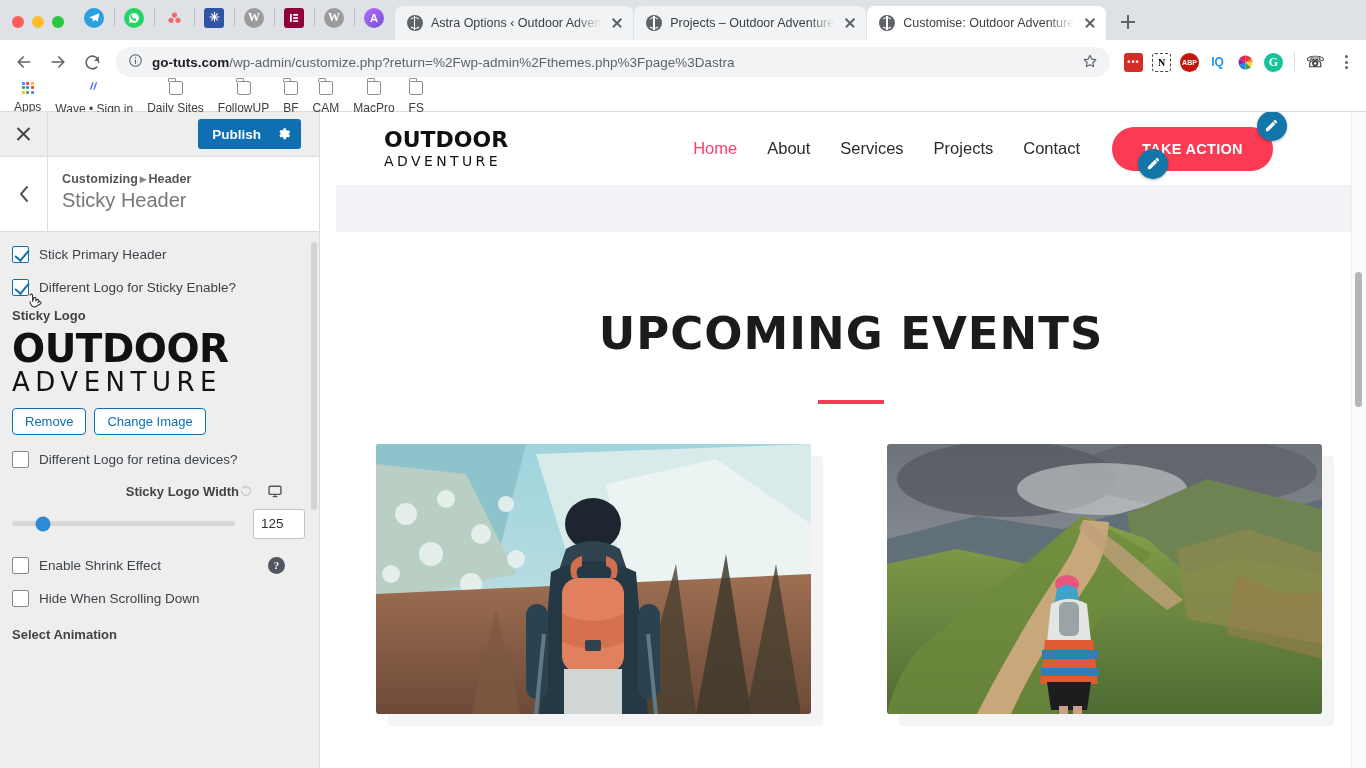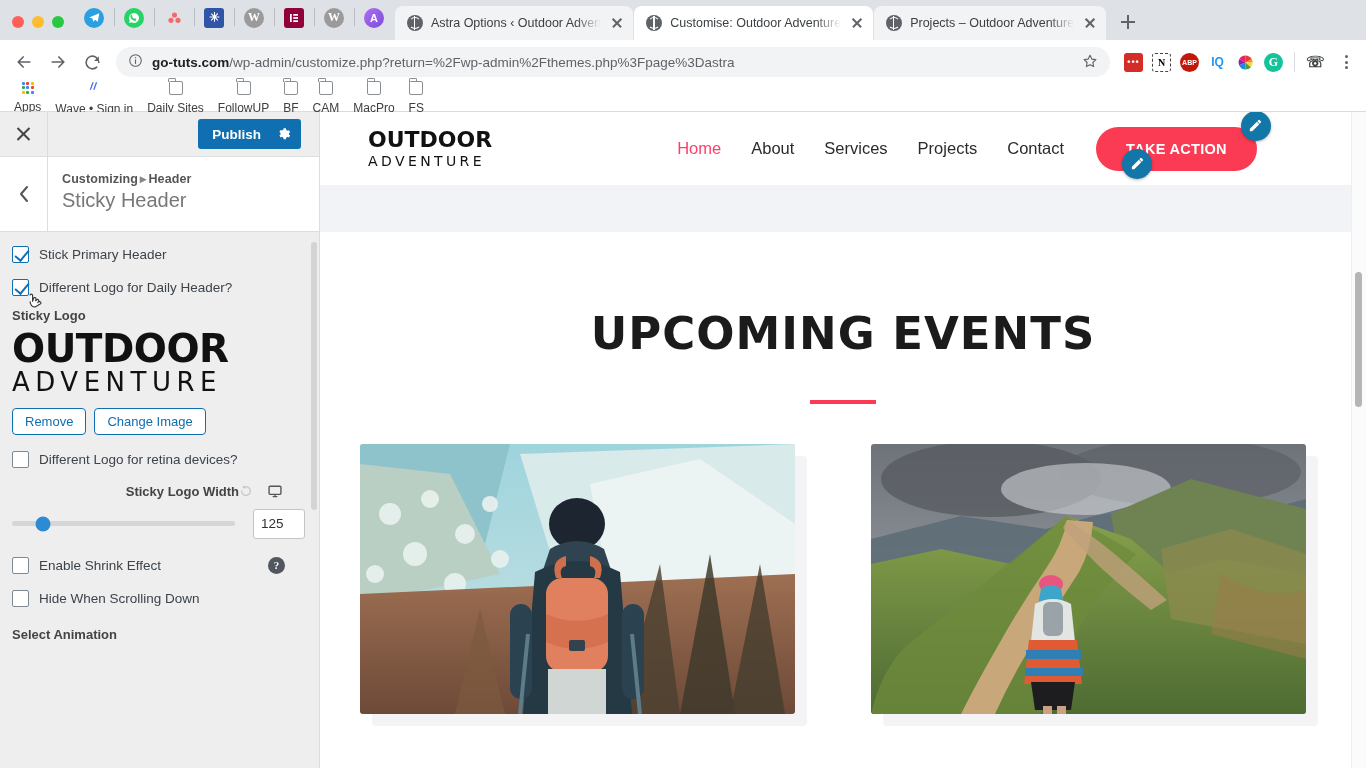--- a/index.html
+++ b/index.html
@@ -113,21 +113,21 @@
   .folder {
     width: 14px; height: 11px; border: 1.4px solid #8a8f94; border-radius: 1.5px 2px 2px 2px;
     position: relative; flex: 0 0 14px;
   }
   .folder::before {
     content: ""; position: absolute; left: -1.4px; top: -3.6px; width: 6px; height: 3px;
     border: 1.4px solid #8a8f94; border-bottom: none; border-radius: 1.5px 1.5px 0 0;
   }
 
   
-  .app { display: flex; height: 656px; }
+  .app { display: flex; height: 656px; gap: 16px; }
 
   
   .sidebar {
     width: 320px; flex: 0 0 320px; background: #eeeeee;
     display: flex; flex-direction: column; position: relative;
     border-right: 1px solid #ddd;
   }
   .sb-top {
     height: 45px; background: #eeeeee; display: flex; align-items: center;
     justify-content: space-between; border-bottom: 1px solid #ddd;
@@ -346,28 +346,28 @@
           <span style="font-size:11px;font-weight:700">A</span>
         </span>
       </div>
     </div>
 
     <div class="tab">
       <span class="globe"></span>
       <span class="tab-title">Astra Options ‹ Outdoor Adven</span>
       <span class="tab-close"></span>
     </div>
+    <div class="tab">
+      <span class="globe"></span>
+      <span class="tab-title">Projects – Outdoor Adventure</span>
+      <span class="tab-close"></span>
+    </div>
     <div class="tab active">
       <span class="globe"></span>
       <span class="tab-title">Customise: Outdoor Adventure</span>
-      <span class="tab-close"></span>
-    </div>
-    <div class="tab">
-      <span class="globe"></span>
-      <span class="tab-title">Projects – Outdoor Adventure</span>
       <span class="tab-close"></span>
     </div>
     <div class="newtab"></div>
   </div>
 
   <div class="toolbar">
     <div class="navbtn">
       <svg width="20" height="20" viewBox="0 0 24 24">
           <path fill="none" stroke="#5f6368" stroke-width="2" stroke-linecap="round" stroke-linejoin="round" d="M19 12H5m0 0l6-6m-6 6l6 6"></path>
         </svg>
@@ -512,21 +512,21 @@
 
       <div class="sb-body">
 
         <div class="chk-row">
           <span class="cb checked"></span>
           <span class="chk-label">Stick Primary Header</span>
         </div>
 
         <div class="chk-row" style="margin-bottom:12px">
           <span class="cb checked"></span>
-          <span class="chk-label">Different Logo for Daily Header?</span>
+          <span class="chk-label">Different Logo for Sticky Enable?</span>
           <span class="cursor-hand">
             <svg width="20" height="22" viewBox="0 0 20 22">
               <path fill="#fff" stroke="#333" stroke-width="1.1" d="M4 3.5c0-.8.6-1.4 1.3-1.4s1.3.6 1.3 1.4v6.2l.9-3.2c.2-.7.9-1.1 1.6-.9.7.2 1 .9.9 1.6l-.5 2 1-1.2c.4-.6 1.2-.7 1.8-.3.5.4.7 1.1.3 1.7l-.5.9 1-.5c.6-.3 1.4-.1 1.7.6.3.6 0 1.4-.6 1.7l-4.3 2.3c-1.4.8-3.2.5-4.3-.7L4.3 11c-.4-.5-.3-1.2.2-1.6"></path>
             </svg>
           </span>
         </div>
 
         <div class="ctrl-label">Sticky Logo</div>
 
         <div class="logo-prev">

